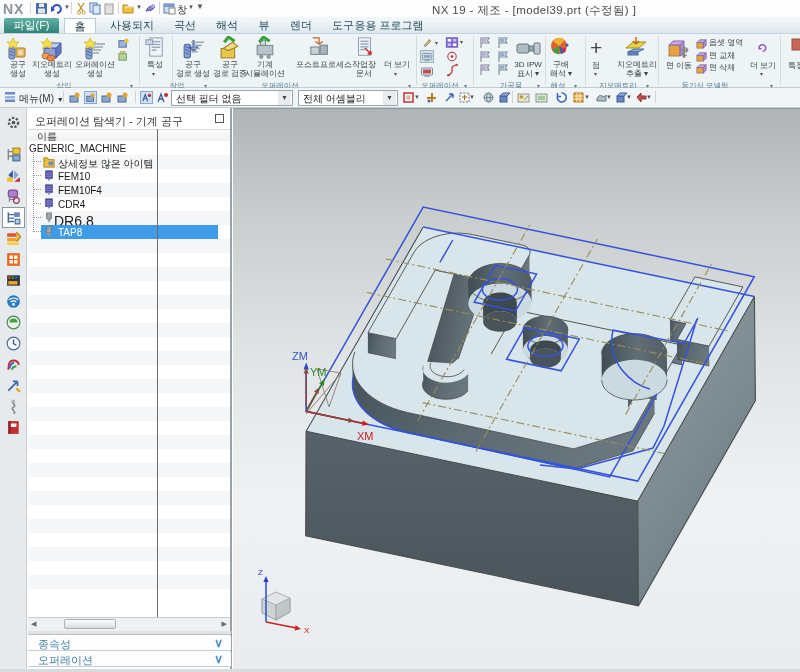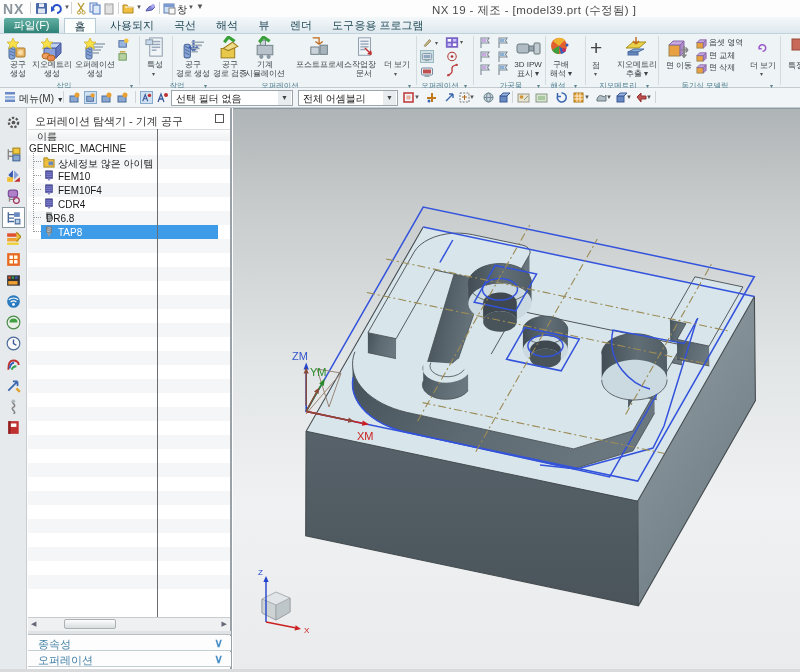--- a/index.html
+++ b/index.html
@@ -522,21 +522,21 @@
     <path d="M4 9 L6.5 12 L9 9 Z" fill="#8888c8"></path>
   </svg>
 <div style="position:absolute;left:58px;top:199px;font-size:10px;color:#1a1a1a">CDR4</div>
 <div class="trow" style="top:211px;background:#f4f6f7"></div>
 <div style="position:absolute;left:33px;top:217px;width:8px;height:1px;border-top:1px dotted #999"></div>
 <svg style="position:absolute;left:43px;top:212px;width:12px;height:12px" viewBox="0 0 13 13">
     <rect x="4" y="1" width="5" height="6" fill="#b8bcc0" stroke="#70757a"></rect>
     <path d="M4 7 L6.5 12 L9 7 Z" fill="#989da2"></path>
     <path d="M4 2 L9 4 M4 4 L9 6" stroke="#70757a" stroke-width="0.7"></path>
   </svg>
-<div style="position:absolute;left:46px;top:213px;font-size:10px;color:#1a1a1a">DR6.8</div>
+<div style="position:absolute;left:54px;top:213px;font-size:14px;color:#1a1a1a">DR6.8</div>
 <div class="trow" style="top:225px;background:#fff"></div>
 <div style="position:absolute;left:33px;top:231px;width:8px;height:1px;border-top:1px dotted #999"></div>
 <div style="position:absolute;left:41px;top:225px;width:177px;height:14px;background:#3d9bE8"></div>
 <svg style="position:absolute;left:43px;top:226px;width:12px;height:12px" viewBox="0 0 13 13">
     <rect x="4" y="1" width="5" height="6" fill="#b8bcc0" stroke="#70757a"></rect>
     <path d="M4 7 L6.5 12 L9 7 Z" fill="#989da2"></path>
     <path d="M4 2 L9 4 M4 4 L9 6" stroke="#70757a" stroke-width="0.7"></path>
   </svg>
 <div style="position:absolute;left:58px;top:227px;font-size:10px;color:#fff">TAP8</div>
 <div class="trow" style="top:239px;background:#f4f6f7"></div>

